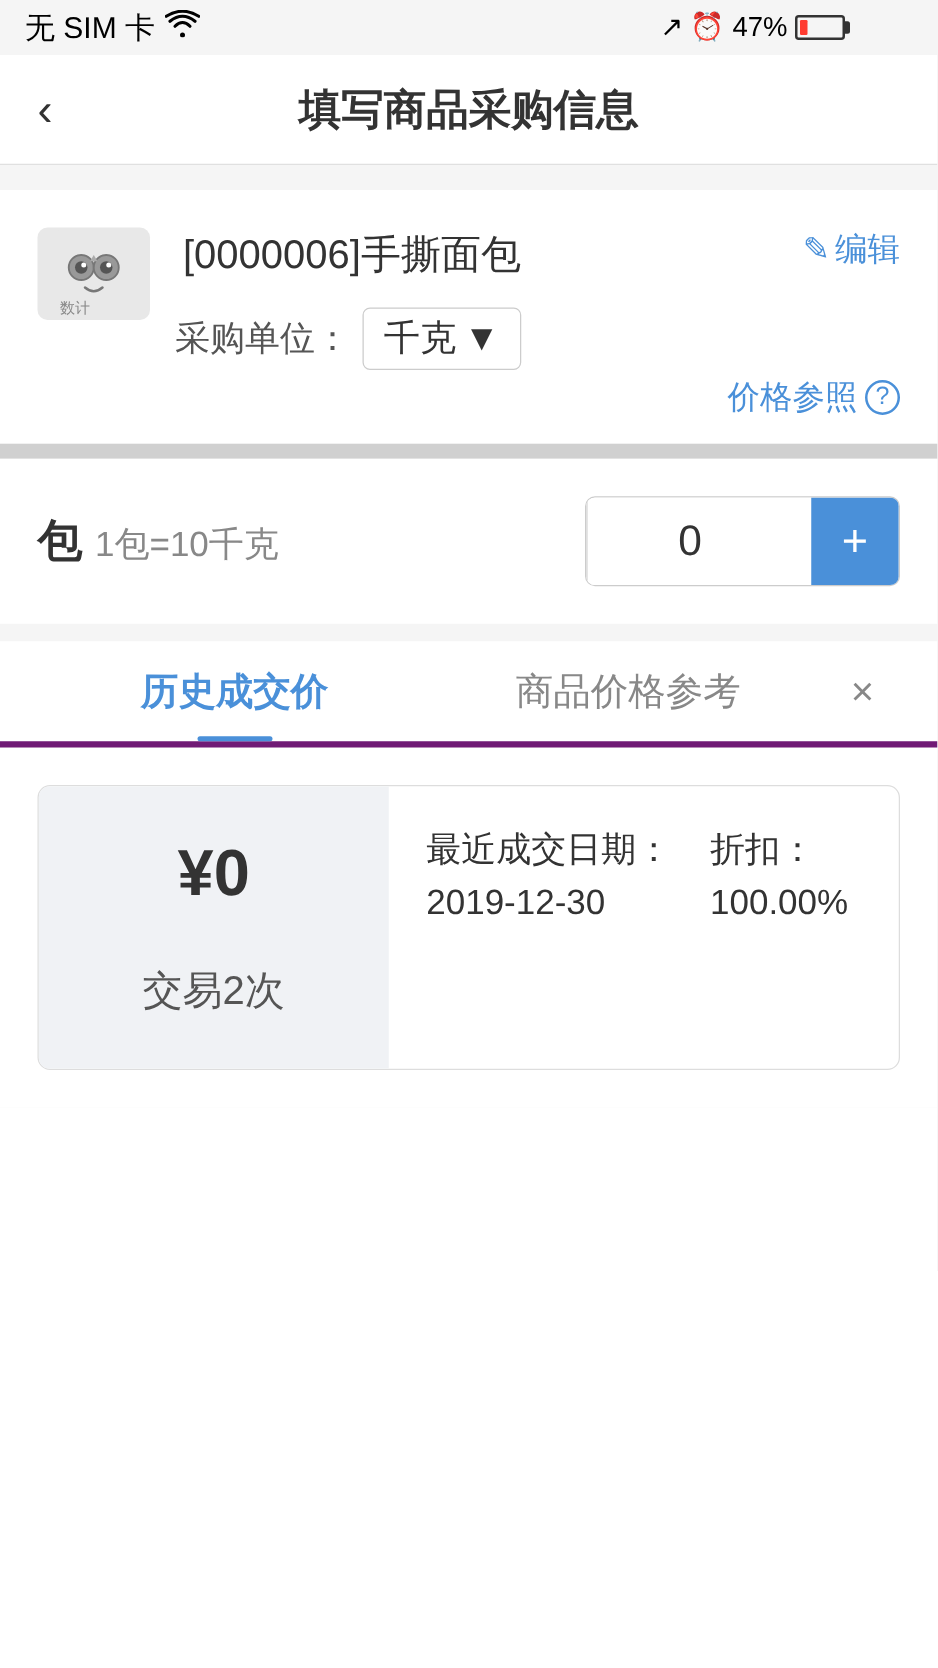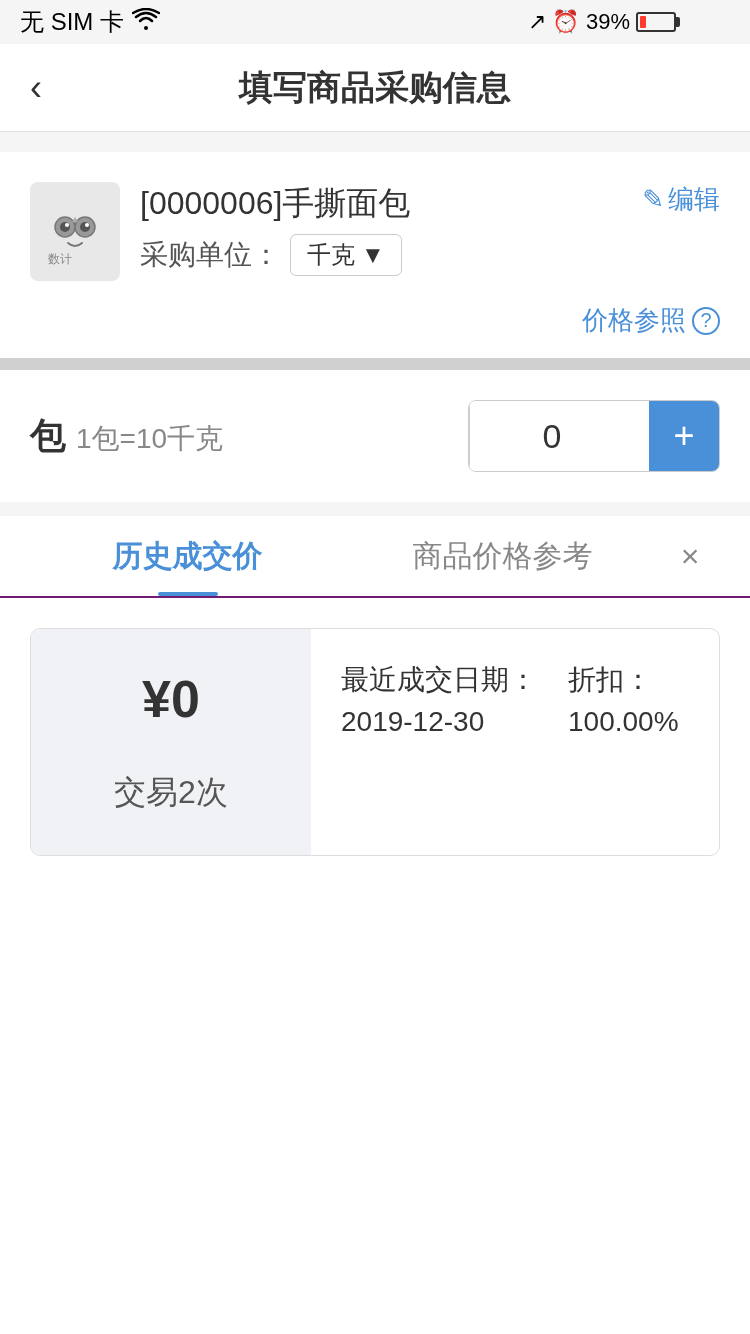--- a/index.html
+++ b/index.html
@@ -106,51 +106,51 @@
       align-items: flex-start;
       justify-content: space-between;
     }
     .product-left {
       display: flex;
       align-items: flex-start;
       gap: 20px;
     }
     .product-image {
       width: 90px;
-      height: 99px;
+      height: 74px;
       background: #e8e8e8;
       border-radius: 8px;
       display: flex;
       align-items: center;
       justify-content: center;
       overflow: hidden;
     }
     .product-info {
       display: flex;
       flex-direction: column;
-      gap: 8px;
+      gap: 20px;
       text-align: right;
     }
     .product-name {
       font-size: 32px;
       color: #333;
       font-weight: 500;
     }
     .product-unit-row {
       display: flex;
       align-items: center;
       gap: 10px;
       font-size: 28px;
       color: #555;
     }
     .unit-dropdown {
       border: 1px solid #ccc;
       border-radius: 6px;
       padding: 4px 16px;
-      font-size: 24px;
+      font-size: 29px;
       color: #333;
       background: #fff;
       display: flex;
       align-items: center;
       gap: 6px;
     }
     .edit-link {
       font-size: 26px;
       color: #4a90d9;
       display: flex;
@@ -161,21 +161,21 @@
       font-size: 26px;
       color: #4a90d9;
       display: flex;
       align-items: center;
       gap: 6px;
     }
     .product-bottom-row {
       display: flex;
       align-items: center;
       justify-content: flex-end;
-      margin-top: 22px;
+      margin-top: 4px;
     }
 
     
     .gray-bar {
       width: 750px;
       height: 12px;
       background: #d0d0d0;
     }
 
     
@@ -231,21 +231,21 @@
       justify-content: center;
       cursor: pointer;
     }
 
     
     .tab-bar {
       background: #fff;
       margin-top: 14px;
       display: flex;
       align-items: center;
-      border-bottom: 2px solid #701a75;
+      border-bottom: 5px solid #701a75;
       position: relative;
       padding: 0 30px;
     }
     .tab-item {
       flex: 1;
       height: 80px;
       display: flex;
       align-items: center;
       justify-content: center;
       font-size: 30px;
@@ -342,21 +342,21 @@
         <path d="M14 18 a2 2 0 1 1 0 4 a2 2 0 0 1 0-4z" fill="#000"></path>
         <path d="M8 13 Q14 7 20 13" stroke="#000" stroke-width="2.5" fill="none" stroke-linecap="round"></path>
         <path d="M4 9 Q14 1 24 9" stroke="#000" stroke-width="2.5" fill="none" stroke-linecap="round"></path>
         <path d="M1 5 Q14 -3 27 5" stroke="#000" stroke-width="2.5" fill="none" stroke-linecap="round"></path>
       </svg>
     </span>
   </div>
   <div class="status-right">
     <span>↗</span>
     <span>⏰</span>
-    <span>39%</span>
+    <span>47%</span>
     <div class="battery">
       <div class="battery-fill"></div>
     </div>
   </div>
 </div>
 
 <div class="header">
   <div class="header-back">‹</div>
   <div class="header-title">填写商品采购信息</div>
 </div>

